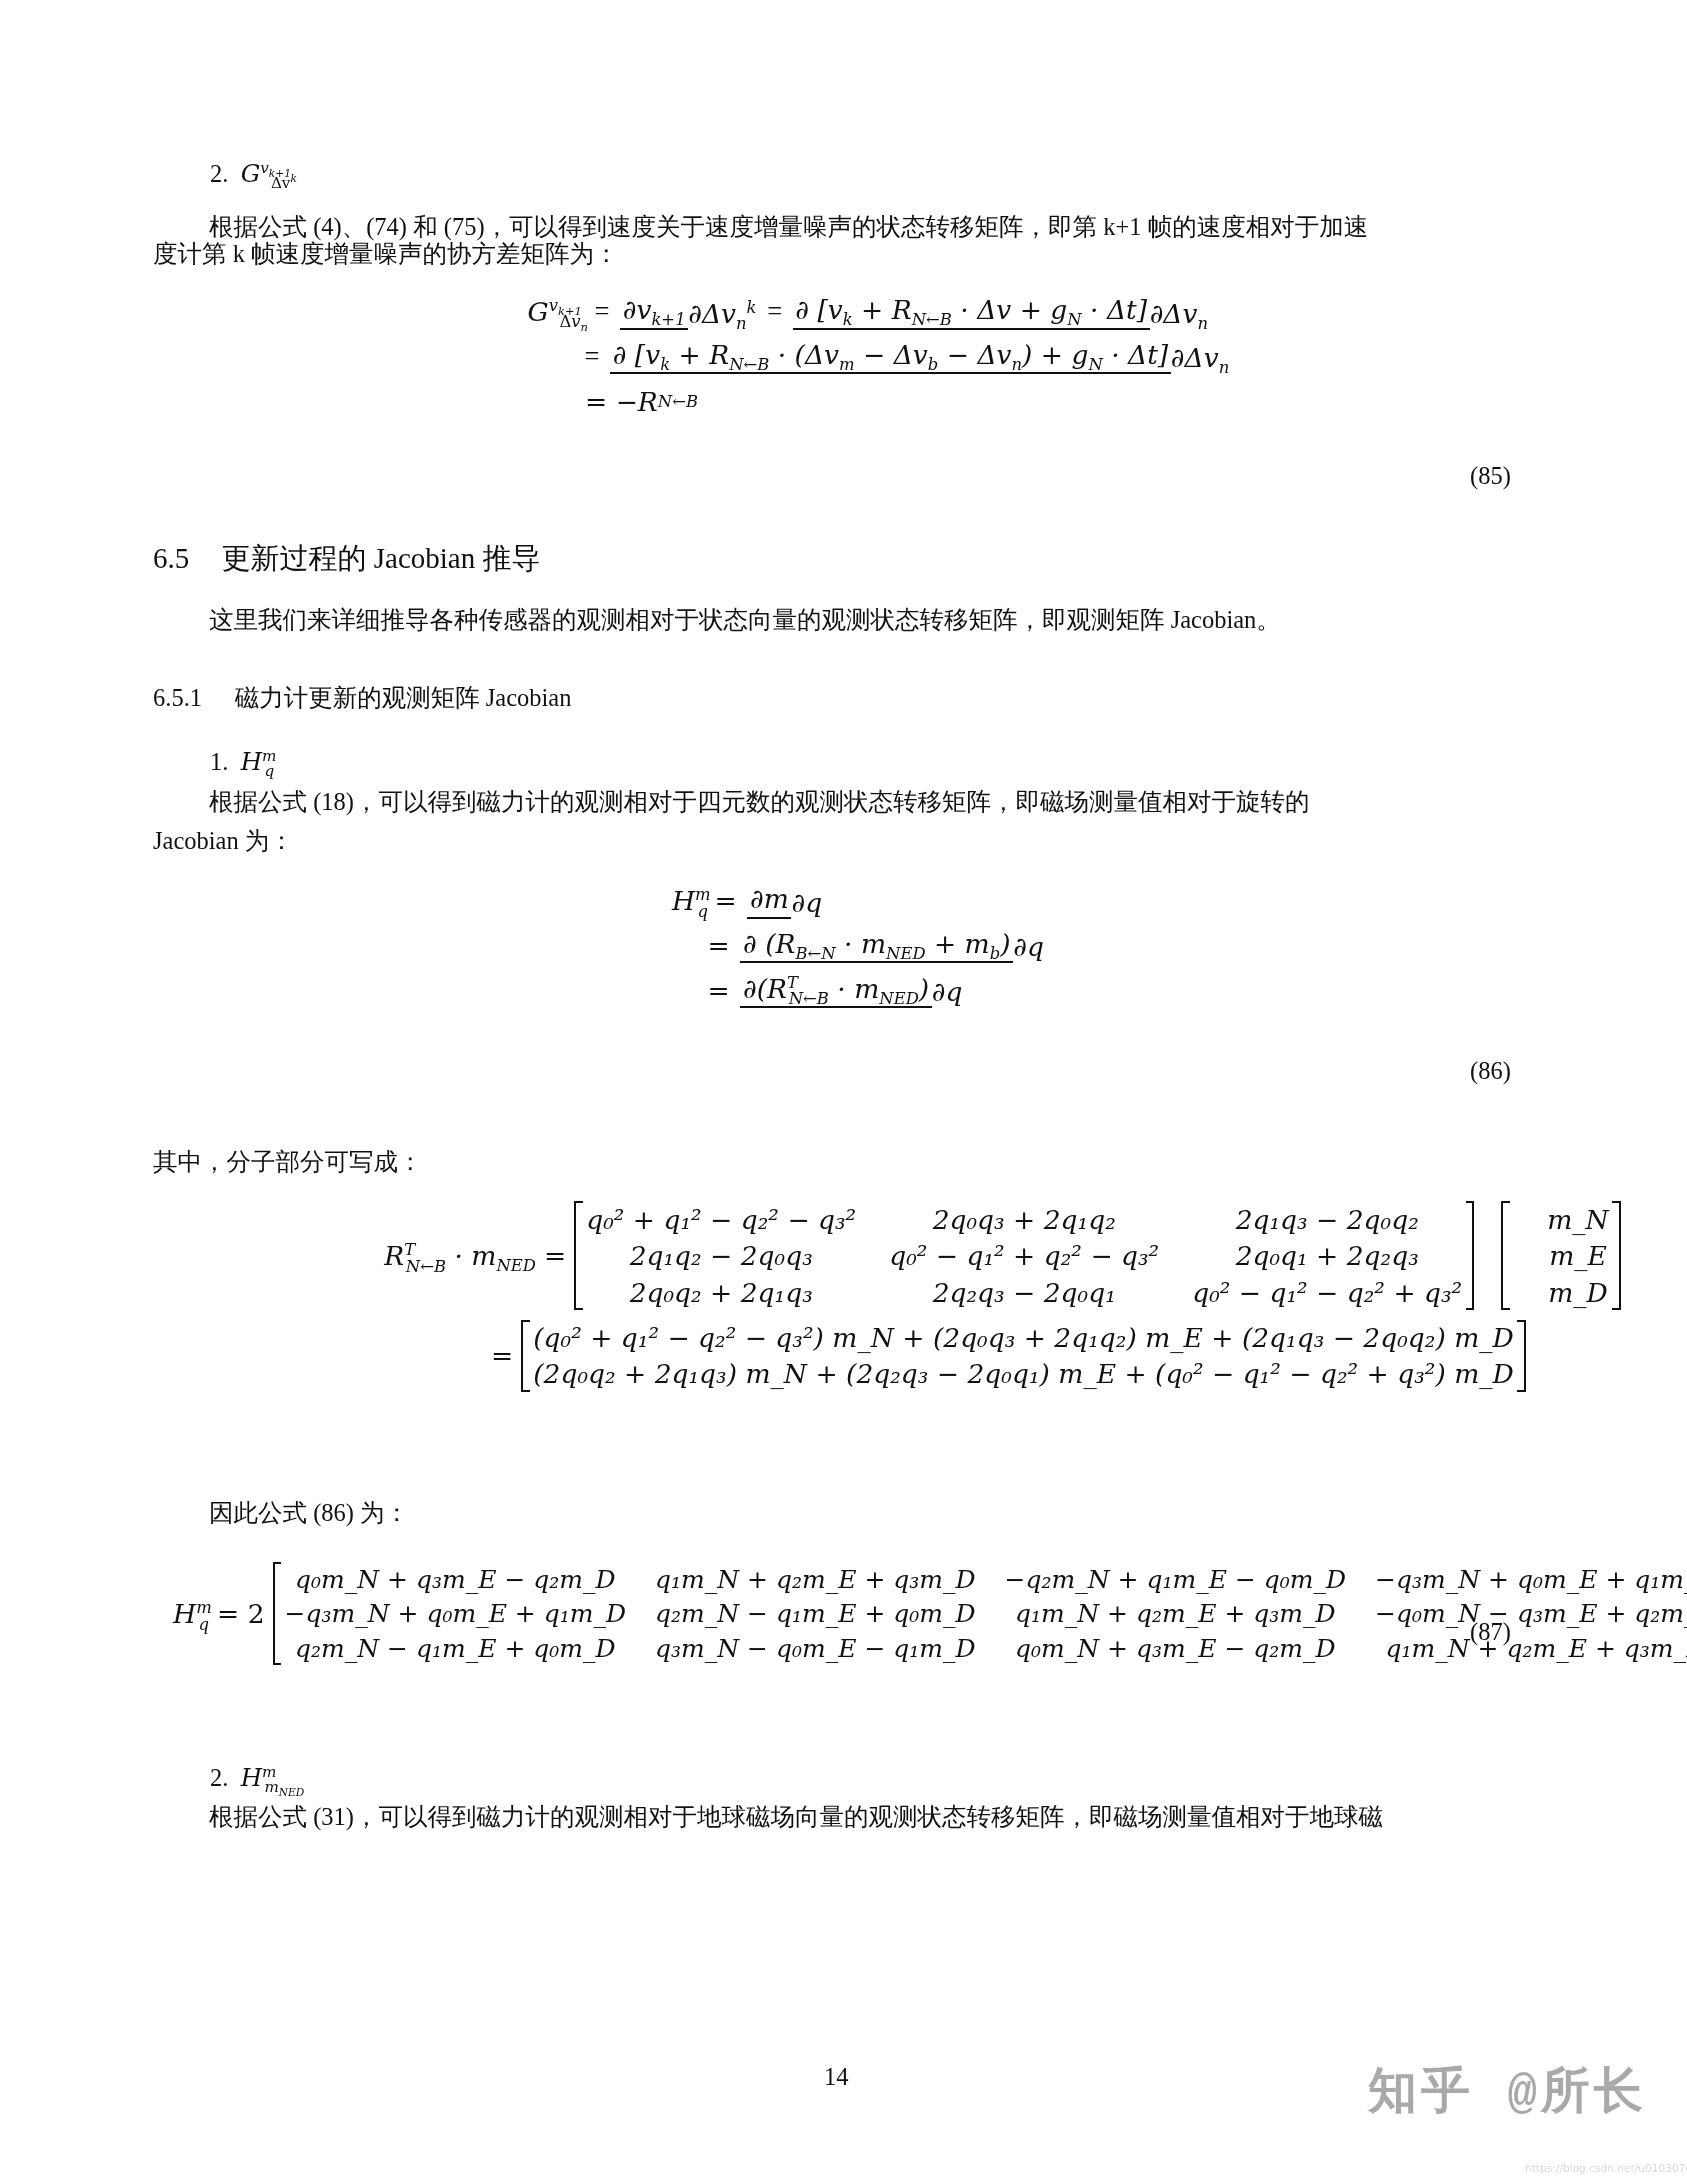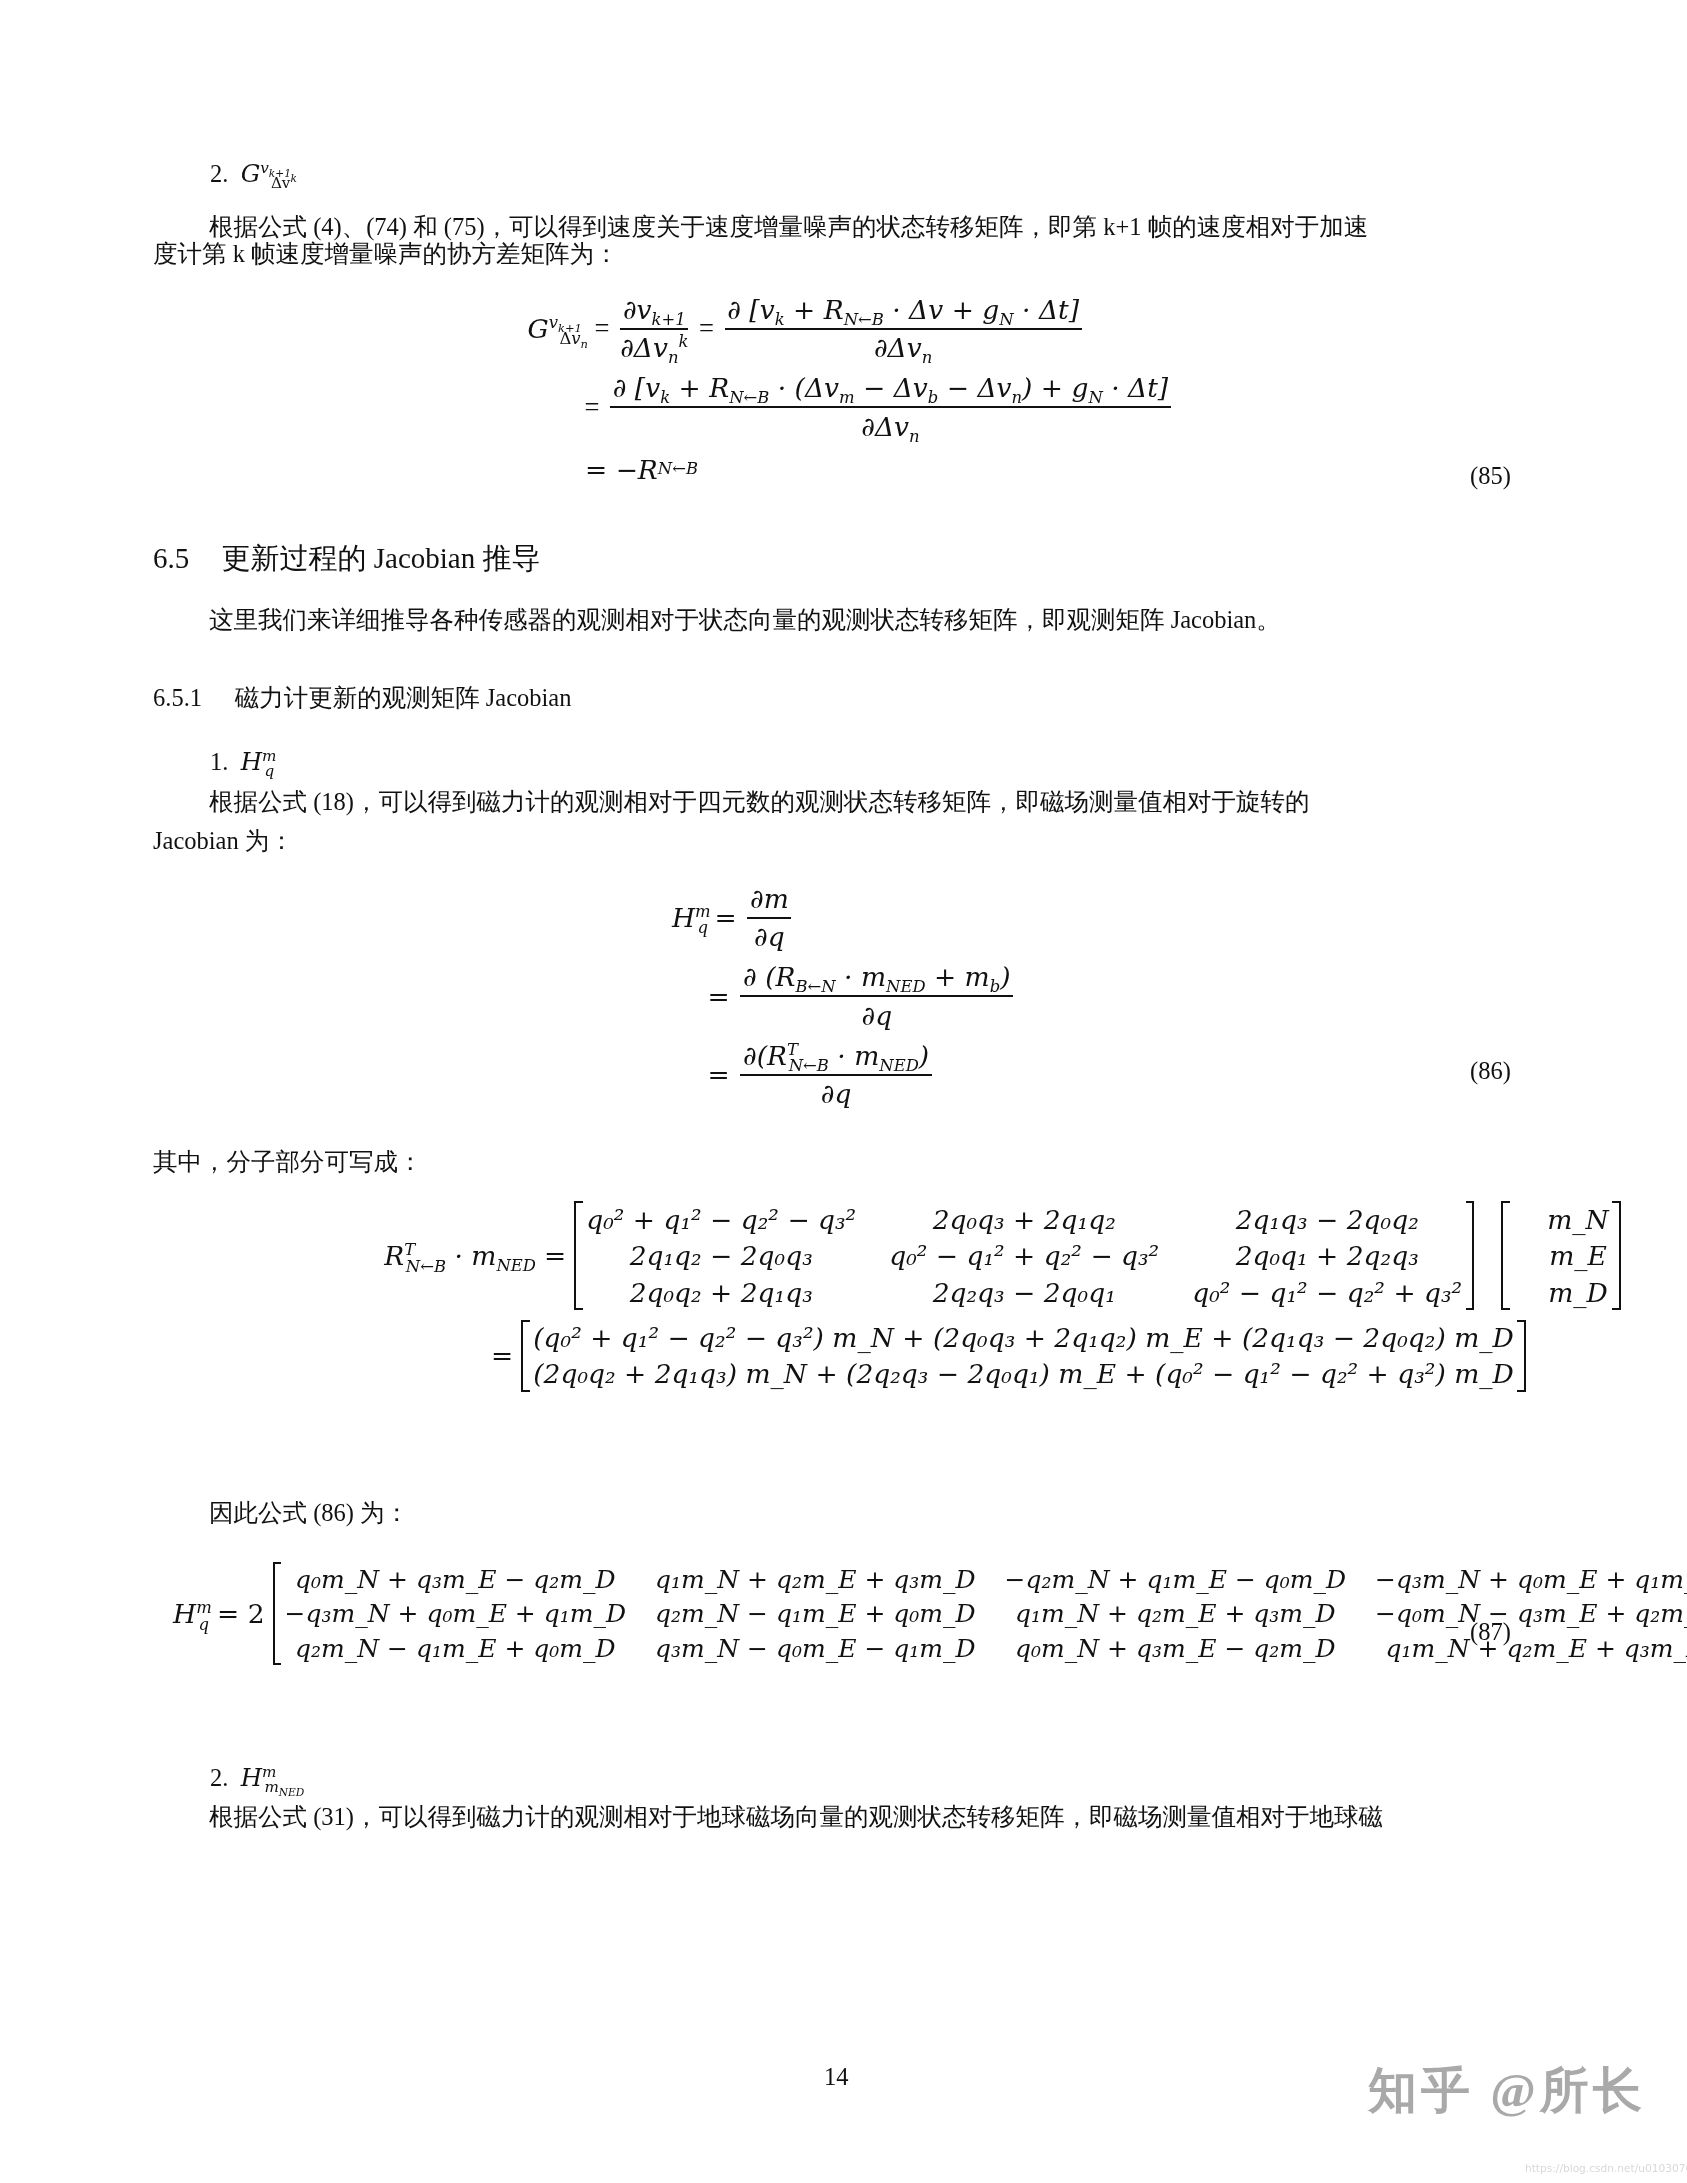--- a/index.html
+++ b/index.html
@@ -4,33 +4,33 @@
 <style>
   html, body { margin: 0; padding: 0; background: #ffffff; }
   body { width: 1687px; height: 2183px; position: relative; overflow: hidden;
          font-family: "Liberation Serif", "DejaVu Serif", serif; color: #111; }
   .abs { position: absolute; }
   .txt { font-size: 24.5px; line-height: 41px; white-space: nowrap; }
   .m { font-style: italic; font-family: "DejaVu Serif", "Liberation Serif", serif; }
   .up { font-style: normal; }
   sup, sub { font-size: 62%; line-height: 0; }
   .eqnum { font-size: 24.5px; position: absolute; }
-  .frac { display: inline-flex; flex-direction: column; align-items: center; vertical-align: middle; margin: 0 4px; }
+  .frac { display: inline-flex; flex-direction: row; align-items: center; vertical-align: middle; margin: 0 4px; }
   .frac > .num { padding: 0 2.6px 2.6px 2.6px; border-bottom: 2px solid #111; white-space: nowrap; }
   .frac > .den { padding-top: 2.6px; white-space: nowrap; }
   .eq { font-size: 26.5px; white-space: nowrap; }
   .row { display: flex; align-items: center; }
   .mat { display: inline-grid; vertical-align: middle; position: relative; padding: 0 12px; column-gap: 33px; row-gap: 5.3px; }
   .mat::before, .mat::after { content: ""; position: absolute; top: -2.6px; bottom: -2.6px; width: 6.6px; border: 2px solid #111; }
   .mat::before { left: 0; border-right: none; }
   .mat::after { right: 0; border-left: none; }
   .mat > div { text-align: center; white-space: nowrap; }
   .h-sec { font-size: 29px; }
   .h-sub { font-size: 24.5px; }
-  .watermark { color: #a9a9a9; font-family: Liberation Serif, serif; font-size: 49px; font-weight: bold; letter-spacing: 4px; }
+  .watermark { color: #a9a9a9; font-family: Liberation Mono, monospace; font-size: 49px; font-weight: bold; letter-spacing: 4px; }
   .url { color: #d8d8d8; font-family: "DejaVu Sans", sans-serif; font-size: 10.6px; }
   .pageno { font-size: 24.5px; }
 </style>
 </head>
 <body>
 
 <div class="abs txt" style="left:210px; top:153px;">
   <span>2.</span>&nbsp;
   <span class="m"><span>G</span><sup><span>v</span><sub style="font-size:70%">k+1</sub></sup><sub style="margin-left:-20px"><span class="up">Δv</span><sup style="font-size:70%">k</sup></sub></span>
 </div>

